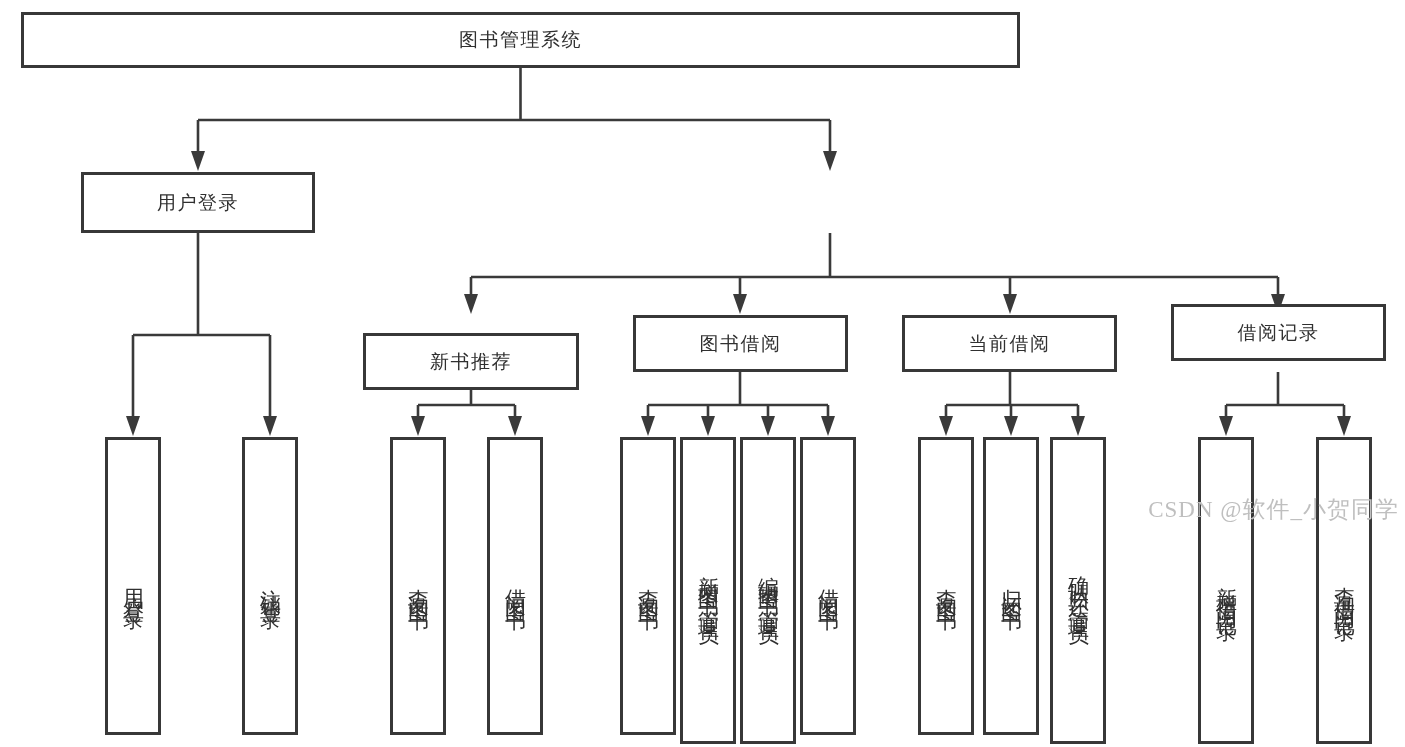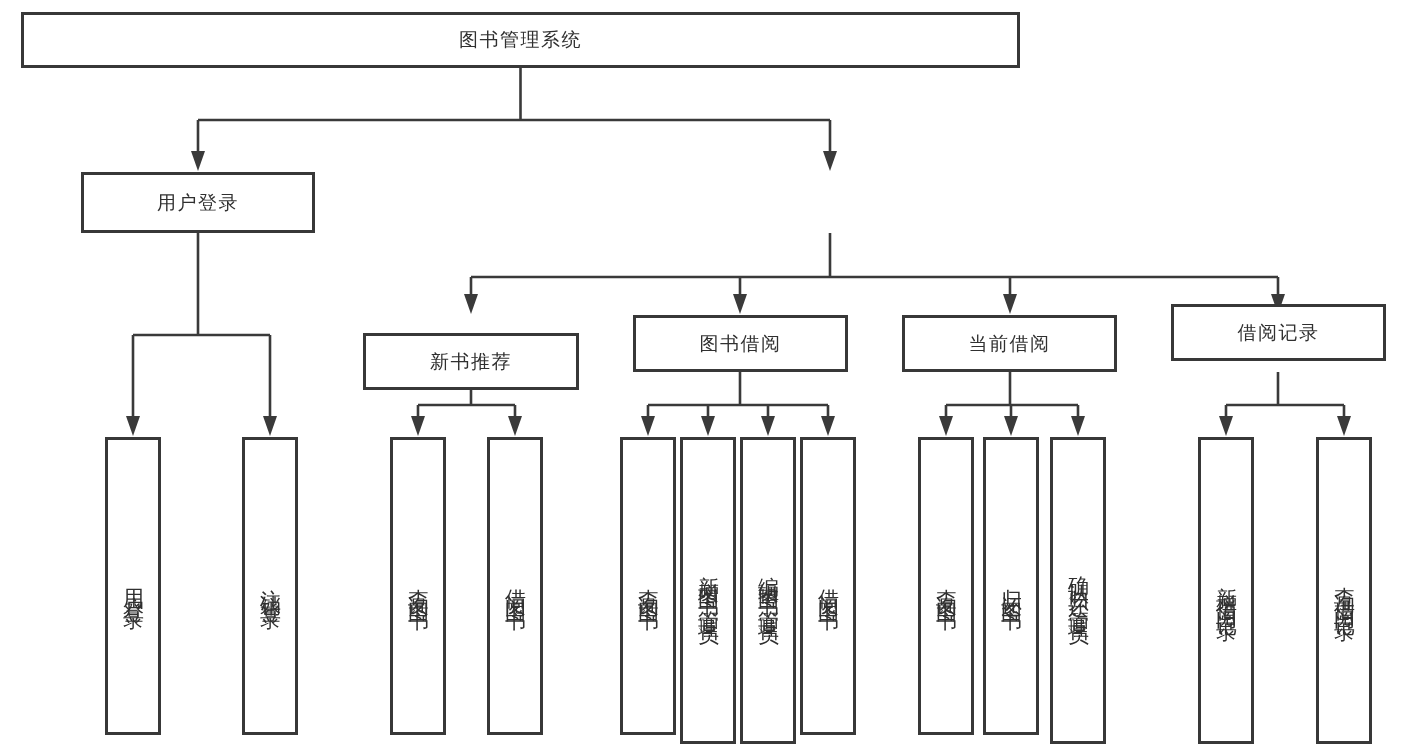--- a/index.html
+++ b/index.html
@@ -128,13 +128,14 @@
     <span class="vlabel">确认归还（管理员）</span>
   </div>
 
   <div class="node vnode h307" style="left:1198px">
     <span class="vlabel">新增借阅记录</span>
   </div>
   <div class="node vnode h307" style="left:1316px">
     <span class="vlabel">查询借阅记录</span>
   </div>
 
+  <div class="watermark">CSDN @软件_小贺同学</div>
 </div>
 
 </body></html>

